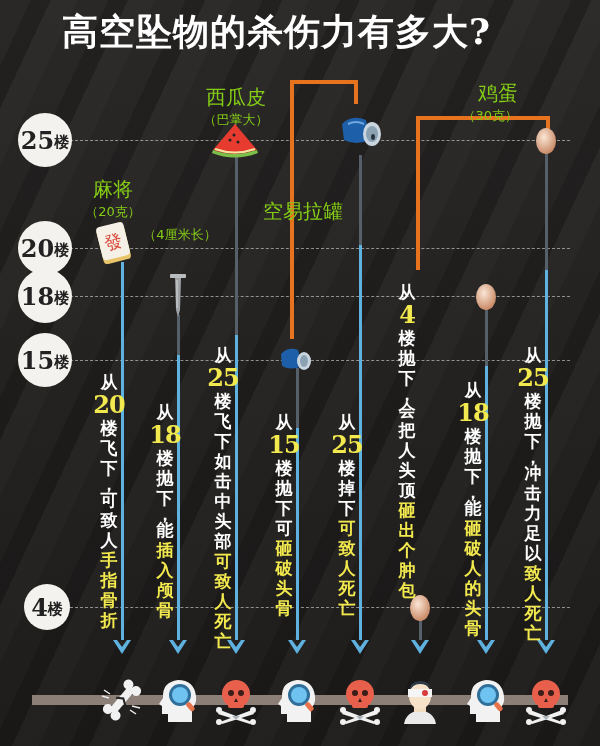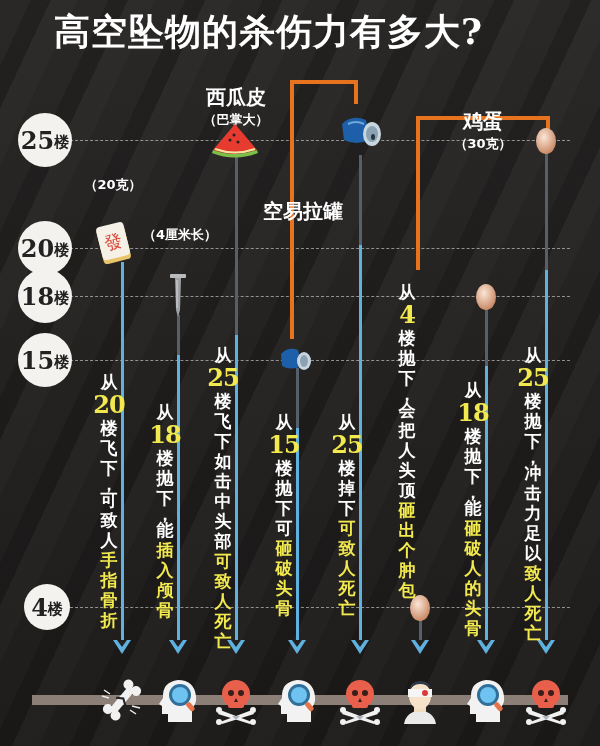--- a/index.html
+++ b/index.html
@@ -3,37 +3,37 @@
 <meta charset="utf-8">
 <style>
   html,body{margin:0;padding:0;}
   body{width:600px;height:746px;overflow:hidden;position:relative;
     background:#232120;
     font-family:"DejaVu Sans","Liberation Sans",sans-serif;}
   .bg{position:absolute;inset:0;
     background:
       repeating-linear-gradient(115deg, rgba(0,0,0,0) 0 28px, rgba(0,0,0,0.18) 28px 46px, rgba(255,255,255,0.02) 46px 70px),
       linear-gradient(180deg,#2a2827 0%,#232120 60%,#1f1d1c 100%);}
-  .title{position:absolute;left:54px;top:8px;color:#fff;font-size:36px;font-weight:bold;letter-spacing:1px;
+  .title{position:absolute;left:62px;top:8px;color:#fff;font-size:36px;font-weight:bold;letter-spacing:1px;
     font-family:"DejaVu Serif","Liberation Serif",serif;white-space:nowrap;}
   .floor-line{position:absolute;left:70px;right:30px;height:0;border-top:1px dashed rgba(220,220,220,0.6);}
   .floor-badge{position:absolute;width:54px;height:54px;border-radius:50%;background:#f4f2ee;
     display:flex;align-items:center;justify-content:center;color:#222;font-weight:bold;
     font-family:"DejaVu Serif","Liberation Serif",serif;}
   .floor-badge .num{font-size:24px;}
   .floor-badge .lou{font-size:15px;margin-top:4px;}
   .col-line{position:absolute;width:3px;background:#5fb2df;}
   .col-line.dark{background:#56606a;}
   .arrow{position:absolute;width:0;height:0;border-left:9px solid transparent;border-right:9px solid transparent;border-top:14px solid #5fb2df;}
   .arrow-cut{position:absolute;width:0;height:0;border-left:5px solid transparent;border-right:5px solid transparent;border-top:7px solid #232120;}
   .vtext{position:absolute;display:flex;flex-direction:column;align-items:center;width:22px;
     color:#fff;font-size:17px;font-weight:bold;line-height:20px;}
   .vtext .y{color:#f2e94e;}
   .vtext .big{color:#f2e94e;font-size:24px;line-height:26px;font-family:"DejaVu Serif","Liberation Serif",serif;letter-spacing:-1px;}
-  .label{position:absolute;color:#ffffff;font-weight:bold;text-align:center;white-space:nowrap;}
+  .label{position:absolute;color:#84cc16;font-weight:normal;text-align:center;white-space:nowrap;}
   .label .main{font-size:20px;display:block;}
   .label .sub{font-size:13px;display:block;}
   .bracket{position:absolute;border:4px solid #e8731e;}
   .ground{position:absolute;left:32px;top:695px;width:536px;height:10px;background:#8b7f78;}
   .icon{position:absolute;}
 </style>
 </head>
 <body>
 
 <div class="bg"></div>
@@ -70,25 +70,26 @@
 
 <div class="bracket" style="left:290px;top:80px;width:64px;height:255px;border-bottom:none;border-right:none;"></div>
 <div class="bracket" style="left:354px;top:80px;width:0;height:24px;border-left:none;border-top:none;border-bottom:none;border-right-width:4px;"></div>
 <div class="bracket" style="left:416px;top:116px;width:130px;height:150px;border-bottom:none;border-right:none;"></div>
 <div class="bracket" style="left:546px;top:116px;width:0;height:14px;border-left:none;border-top:none;border-bottom:none;"></div>
 
 <div class="label" style="left:196px;top:84px;width:80px;">
   <span class="main">西瓜皮</span>
   <span class="sub">（巴掌大）</span>
 </div>
-<div class="label" style="left:448px;top:108px;width:70px;">
+<div class="label" style="left:448px;top:80px;width:70px;text-align:right;">
   <span class="main">鸡蛋</span>
   <span class="sub">（30克）</span>
 </div>
 <div class="label" style="left:78px;top:176px;width:70px;">
+  <span class="main">麻将</span>
   <span class="sub">（20克）</span>
 </div>
 <div class="label" style="left:140px;top:226px;width:80px;">
   <span class="sub">（4厘米长）</span>
 </div>
 <div class="label" style="left:248px;top:198px;width:110px;">
   <span class="main">空易拉罐</span>
 </div>
 
 <div class="col-line" style="left:121px;top:262px;height:378px;"></div>

